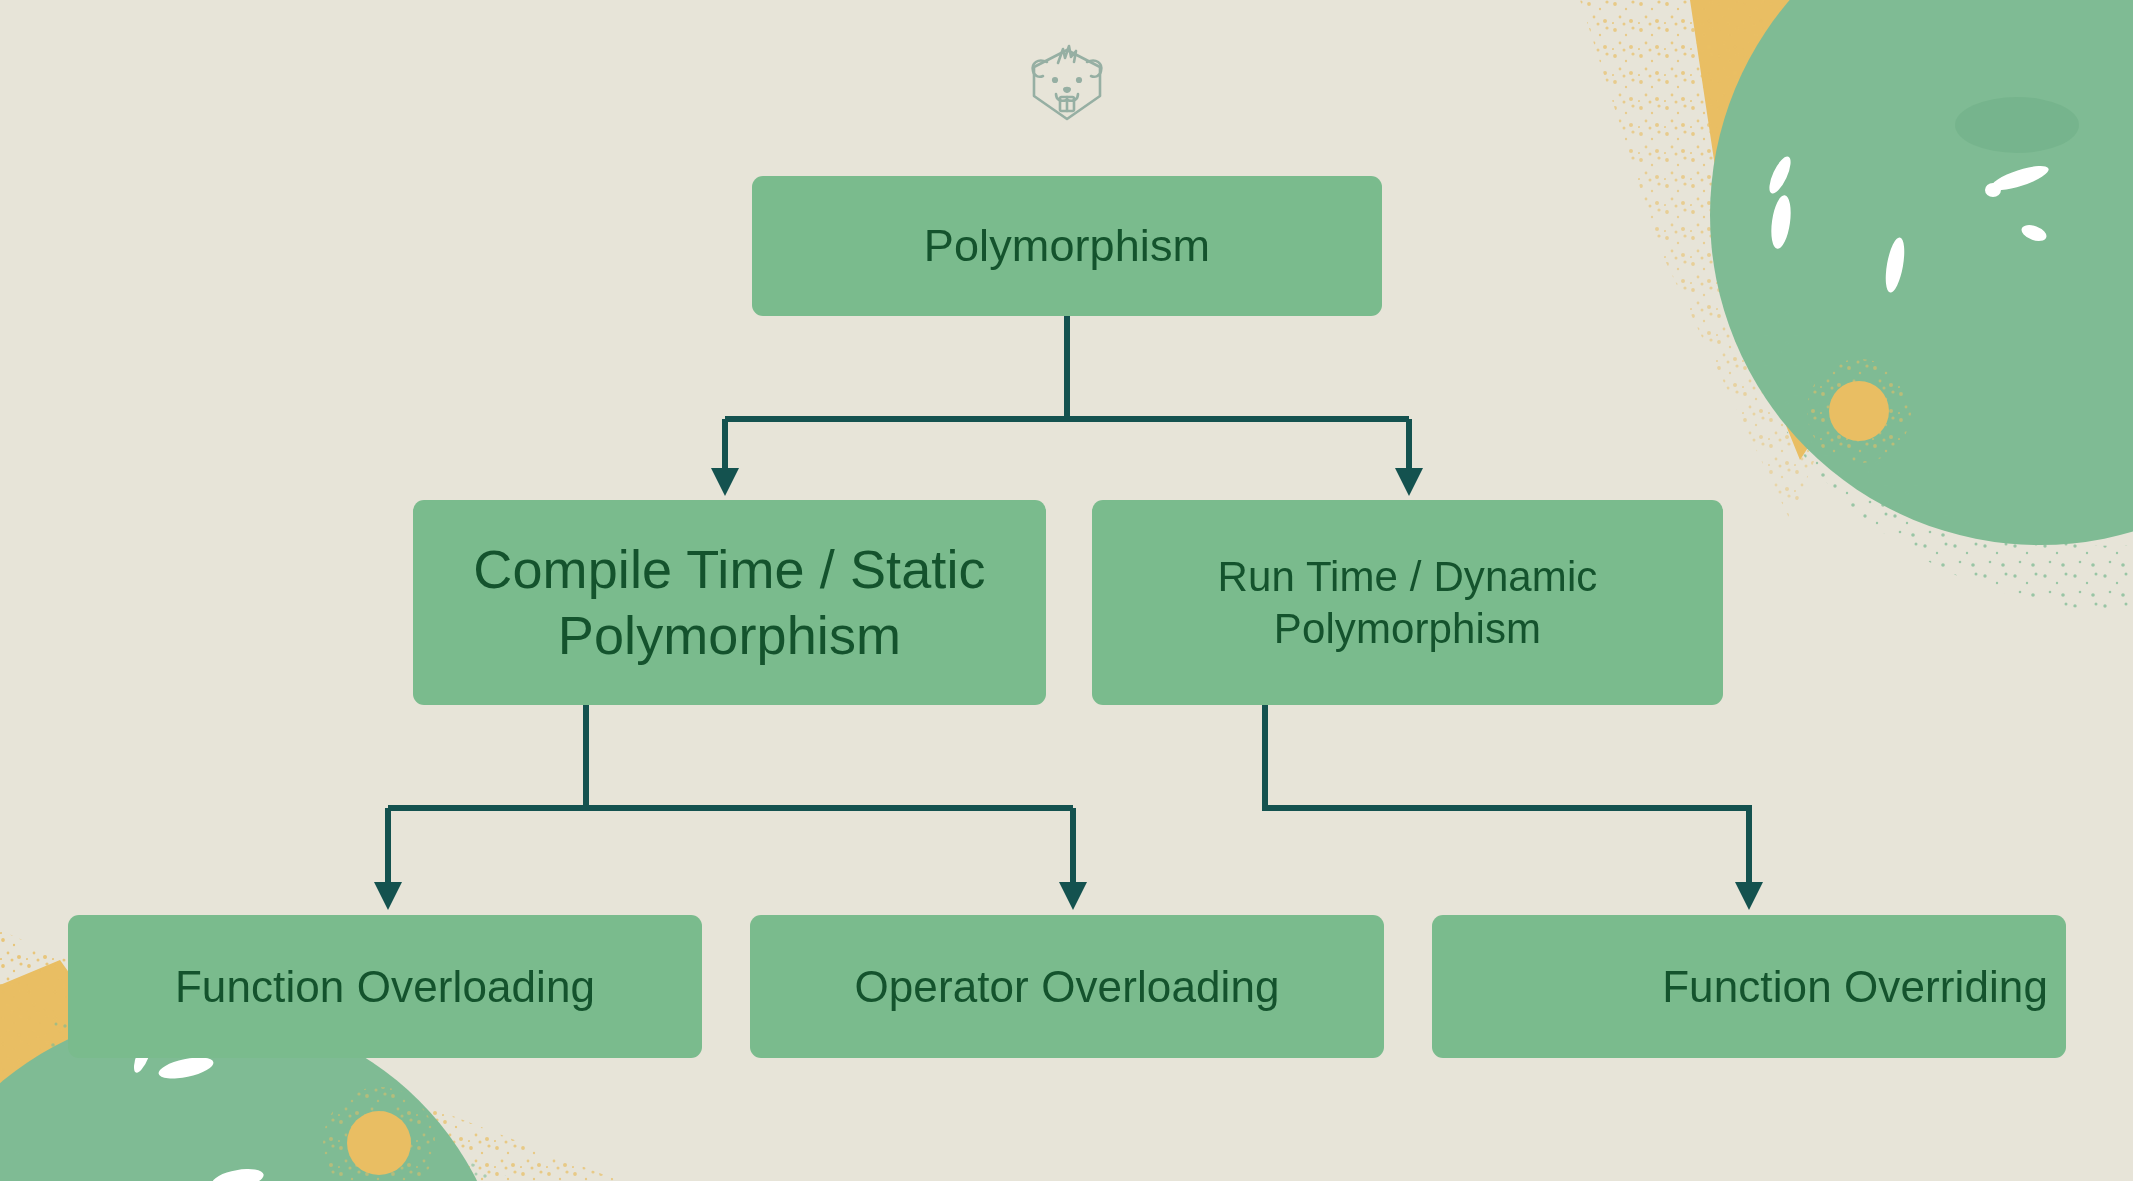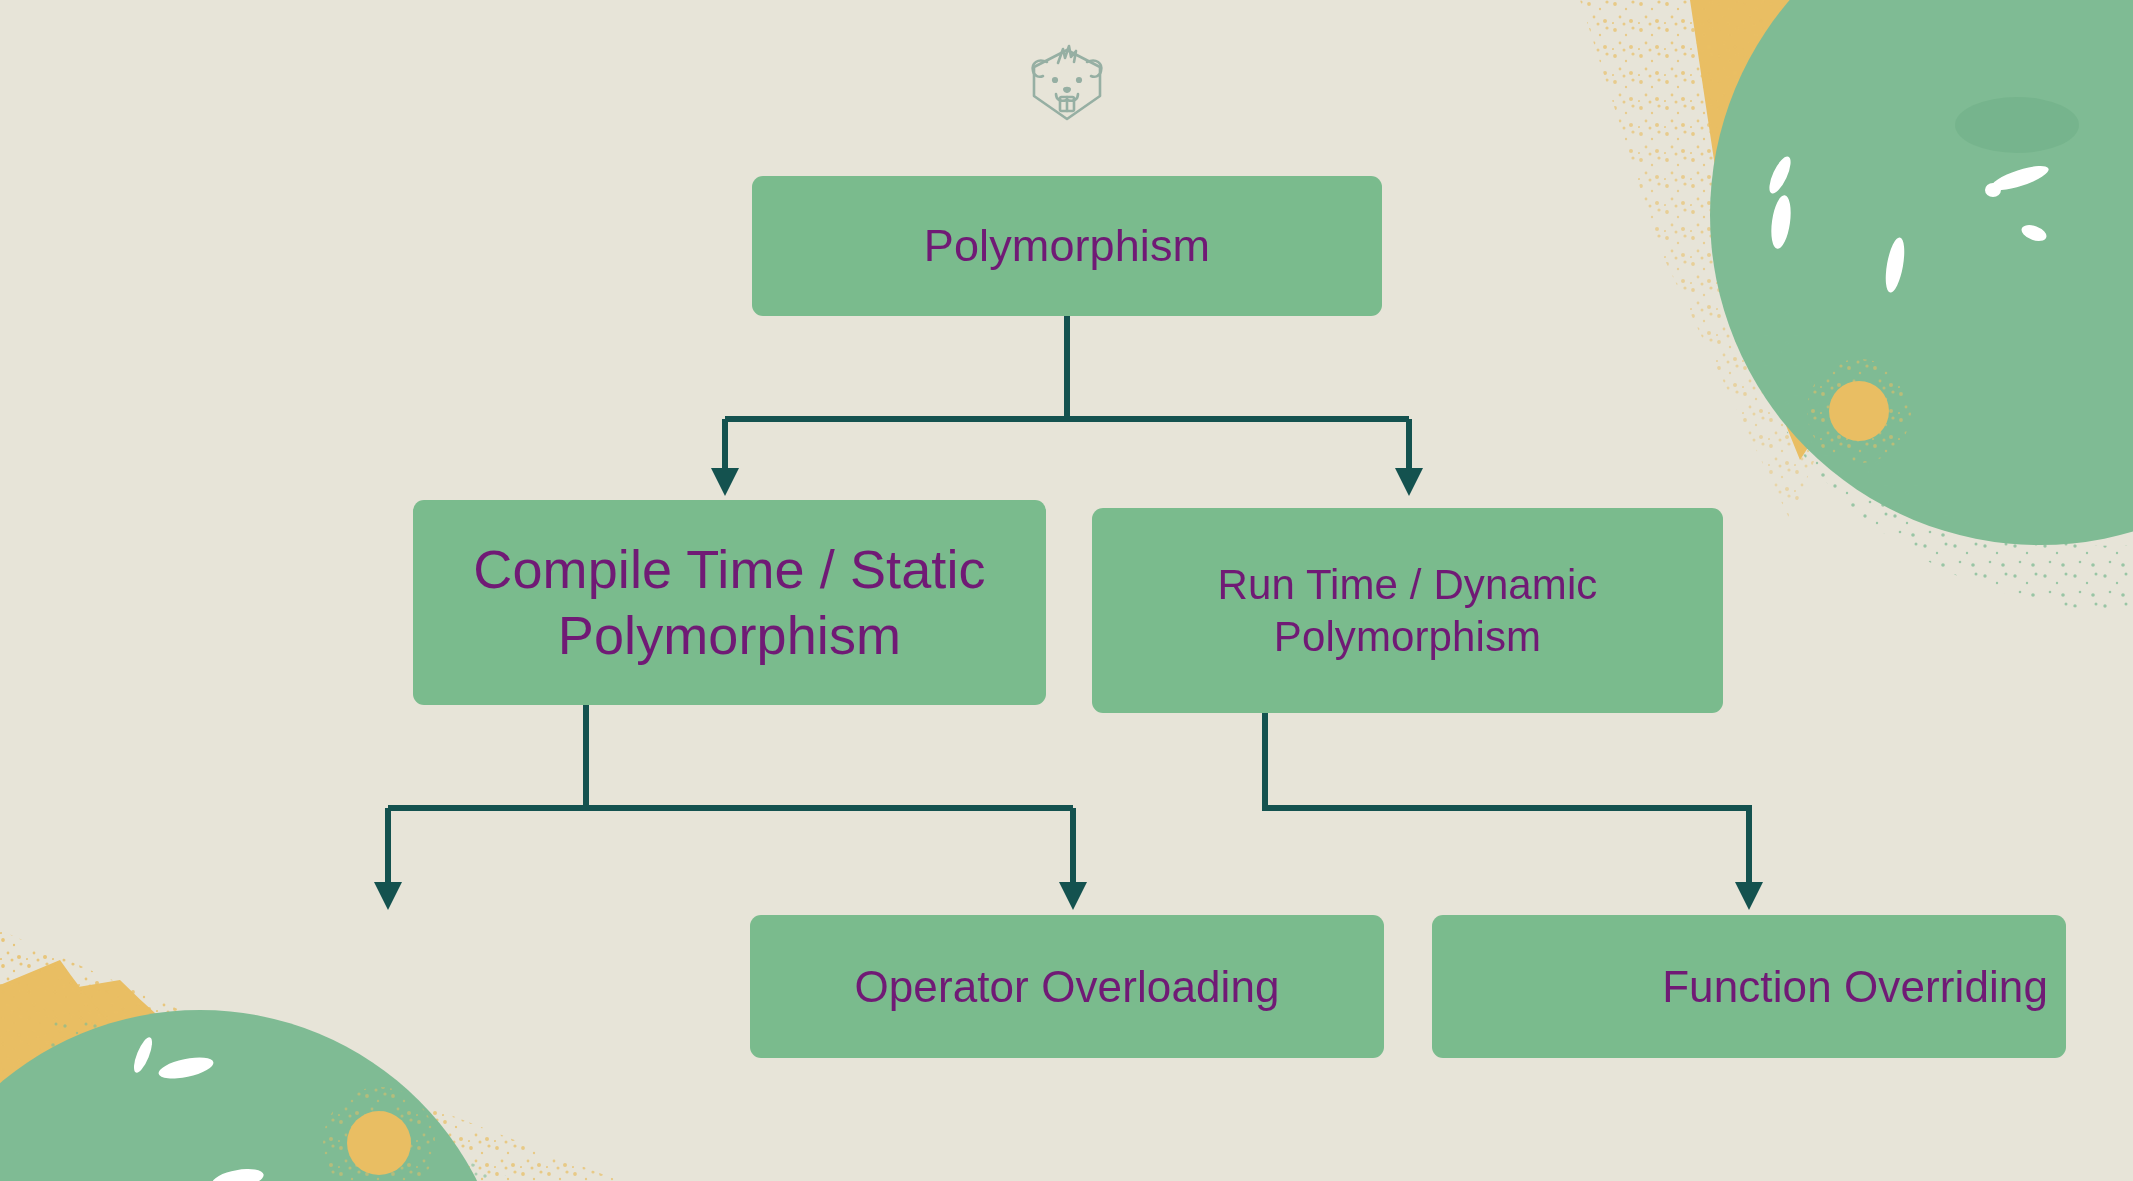--- a/index.html
+++ b/index.html
@@ -43,40 +43,39 @@
 
   
   .node {
     position: absolute;
     background: #7ABB8D;
     border-radius: 11px;
     display: flex;
     align-items: center;
     justify-content: center;
     text-align: center;
-    color: #701a75;
+    color: #14532d;
     box-sizing: border-box;
     padding: 0 18px;
     line-height: 1.22;
     letter-spacing: 0.1px;
   }
   .node-label { display: block; }
 
   .n-root {
     left: 752px; top: 176px; width: 630px; height: 140px;
     font-size: 45px;
   }
   .n-l1a {
     left: 413px; top: 500px; width: 633px; height: 205px;
     font-size: 54px;
   }
   .n-l1b {
     left: 1092px; top: 500px; width: 631px; height: 205px;
     font-size: 42px;
-    margin-top: 8px;
   }
   .n-l2a {
     left: 68px; top: 915px; width: 634px; height: 143px;
     font-size: 44px;
   }
   .n-l2b {
     left: 750px; top: 915px; width: 634px; height: 143px;
     font-size: 44px;
   }
   .n-l2c {
@@ -248,20 +247,23 @@
     </span>
   </div>
 
   <div class="node n-l1b">
     <span>
       <span class="node-label">Run Time / Dynamic</span>
       <span class="node-label">Polymorphism</span>
     </span>
   </div>
 
+  <div class="node n-l2a">
+    <span class="node-label">Function Overloading</span>
+  </div>
 
   <div class="node n-l2b">
     <span class="node-label">Operator Overloading</span>
   </div>
 
   <div class="node n-l2c">
     <span class="node-label">Function Overriding</span>
   </div>
 
 </div>

